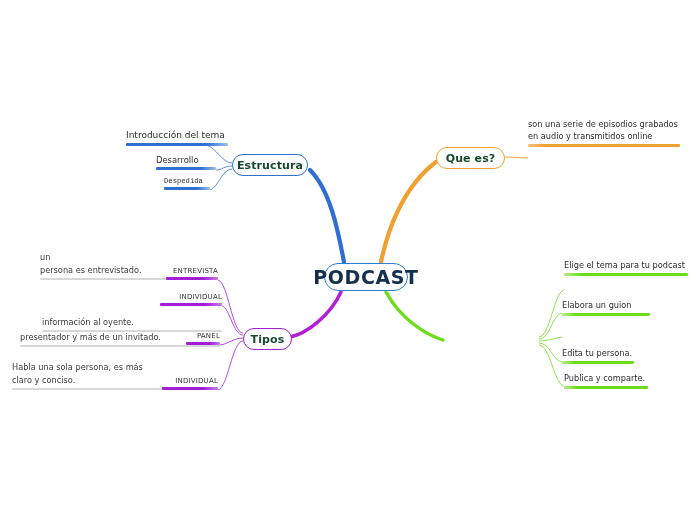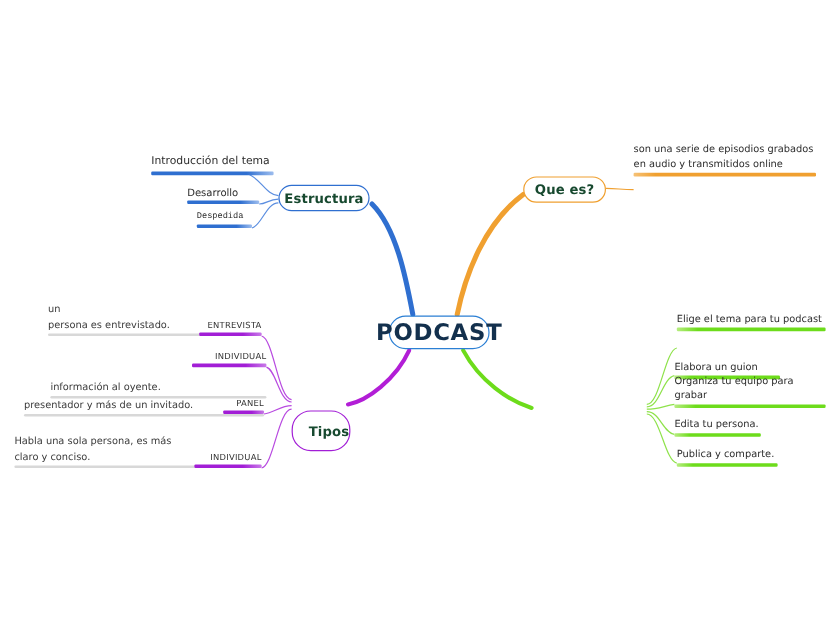--- a/index.html
+++ b/index.html
@@ -82,21 +82,21 @@
   </div>
 
   <div class="node branch b-blue" style="left:232px;top:154px;width:76px;height:22px;">
     <span>Estructura</span>
   </div>
 
   <div class="node branch b-orange" style="left:436px;top:147px;width:69px;height:22px;justify-content:center;">
     <span>Que es?</span>
   </div>
 
-  <div class="node branch b-purple" style="left:243px;top:342px;width:49px;height:34px;justify-content:flex-end;">
+  <div class="node branch b-purple" style="left:243px;top:328px;width:49px;height:22px;">
     <span>Tipos</span>
   </div>
 
 
   <div class="leaf big" style="left:104px;top:124px;width:102px;height:22px;margin-left:22px;">
     <span class="txt">Introducción del tema</span>
     <div class="bar" style="width:102px;background:linear-gradient(to left,#9dbdee,#2f6fd0 22%);"></div>
   </div>
   <div class="leaf mid" style="left:156px;top:149px;width:60px;height:21px;">
     <span class="txt">Desarrollo</span>
@@ -152,24 +152,20 @@
   </div>
 
   <div class="leaf" style="left:564px;top:262px;width:124px;height:14px;">
     <span class="txt">Elige el tema para tu podcast</span>
     <div class="bar" style="width:124px;background:linear-gradient(to right,#b7ed80,#6ddc1b 14%);"></div>
   </div>
   <div class="leaf" style="left:562px;top:302px;width:88px;height:14px;">
     <span class="txt">Elabora un guion</span>
     <div class="bar" style="width:88px;background:linear-gradient(to right,#b7ed80,#6ddc1b 16%);"></div>
   </div>
-  <div class="leaf" style="left:562px;top:326px;width:126px;height:14px;">
-    <span class="txt">Organiza tu equipo para grabar</span>
-    <div class="bar" style="width:126px;background:linear-gradient(to right,#b7ed80,#6ddc1b 14%);"></div>
-  </div>
   <div class="leaf" style="left:562px;top:350px;width:72px;height:14px;">
     <span class="txt">Edita tu persona.</span>
     <div class="bar" style="width:72px;background:linear-gradient(to right,#b7ed80,#6ddc1b 18%);"></div>
   </div>
   <div class="leaf" style="left:564px;top:375px;width:84px;height:14px;">
     <span class="txt">Publica y comparte.</span>
     <div class="bar" style="width:84px;background:linear-gradient(to right,#b7ed80,#6ddc1b 16%);"></div>
   </div>
 
 </div>

